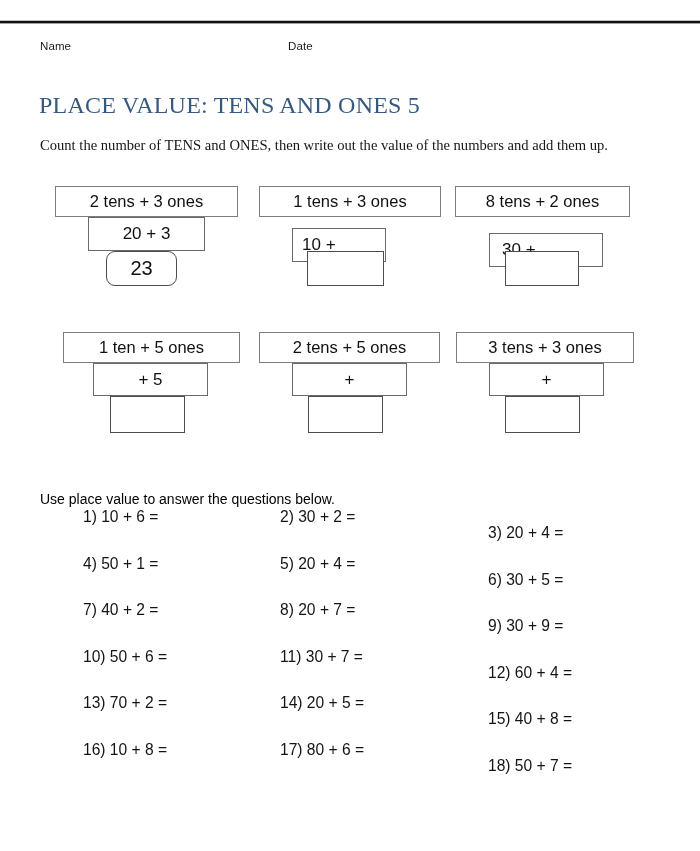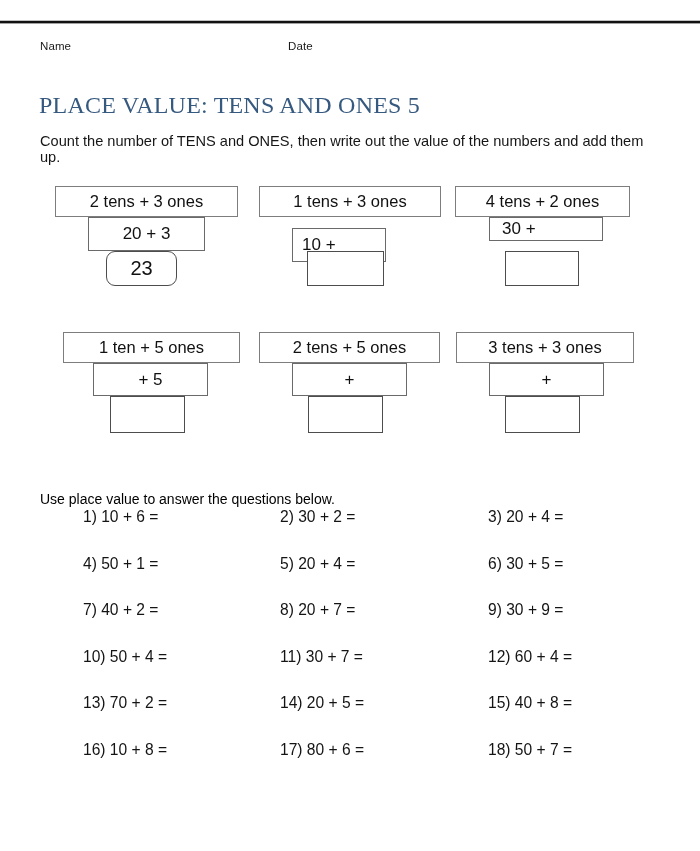--- a/index.html
+++ b/index.html
@@ -60,22 +60,23 @@
     white-space: nowrap;
   }
 
   
   .instructions {
     position: absolute;
     left: 40px;
     top: 118px;
     width: 625px;
     font-size: 14.6px;
-    line-height: 16px;
+    line-height: 24px;
     color: #161616;
+    font-family: Liberation Serif, serif;
   }
 
   .sub-instructions {
     position: absolute;
     left: 40px;
     top: 475px;
     width: 620px;
     font-size: 14px;
     line-height: 20px;
     color: #000000;
@@ -127,21 +128,21 @@
   }
   .q-cell {
     position: absolute;
     top: 0;
     font-size: 15.6px;
     color: #141414;
     white-space: nowrap;
   }
   .q-c0 { left: 83px; }
   .q-c1 { left: 280px; }
-  .q-c2 { left: 488px; }
+  .q-c2 { left: 488px; margin-top: 16px; }
 </style>
 </head>
 <body>
 
 <div class="top-rule"></div>
 
 <div class="meta-row">
   <span class="meta-label meta-name">Name</span>
   <span class="meta-label meta-date">Date</span>
 </div>
@@ -156,22 +157,22 @@
   <div class="pv-box bot" style="left:106px;top:251px;width:71px;height:35px;border-radius:9px;">23</div>
 </div>
 
 <div class="pv-group" style="left:0;top:0;">
   <div class="pv-box top" style="left:259px;top:186px;width:182px;height:31px;">1 tens + 3 ones</div>
   <div class="pv-box mid left" style="left:292px;top:228px;width:94px;height:34px;">10 +</div>
   <div class="pv-box bot" style="left:307px;top:251px;width:77px;height:35px;"></div>
 </div>
 
 <div class="pv-group" style="left:0;top:0;">
-  <div class="pv-box top" style="left:455px;top:186px;width:175px;height:31px;">4 tens + 2 ones</div>
-  <div class="pv-box mid left" style="left:489px;top:217px;width:114px;height:24px;padding-left:12px;">30 +</div>
+  <div class="pv-box top" style="left:455px;top:186px;width:175px;height:31px;">8 tens + 2 ones</div>
+  <div class="pv-box mid left" style="left:489px;top:233px;width:114px;height:34px;padding-left:12px;">30 +</div>
   <div class="pv-box bot" style="left:505px;top:251px;width:74px;height:35px;"></div>
 </div>
 
 <div class="pv-group" style="left:0;top:0;">
   <div class="pv-box top" style="left:63px;top:332px;width:177px;height:31px;">1 ten + 5 ones</div>
   <div class="pv-box mid center" style="left:93px;top:363px;width:115px;height:33px;">+ 5</div>
   <div class="pv-box bot" style="left:110px;top:396px;width:75px;height:37px;"></div>
 </div>
 
 <div class="pv-group" style="left:0;top:0;">
@@ -198,21 +199,21 @@
     <span class="q-cell q-c0">4) 50 + 1 =</span>
     <span class="q-cell q-c1">5) 20 + 4 =</span>
     <span class="q-cell q-c2">6) 30 + 5 =</span>
   </div>
   <div class="q-row">
     <span class="q-cell q-c0">7) 40 + 2 =</span>
     <span class="q-cell q-c1">8) 20 + 7 =</span>
     <span class="q-cell q-c2">9) 30 + 9 =</span>
   </div>
   <div class="q-row">
-    <span class="q-cell q-c0">10) 50 + 4 =</span>
+    <span class="q-cell q-c0">10) 50 + 6 =</span>
     <span class="q-cell q-c1">11) 30 + 7 =</span>
     <span class="q-cell q-c2">12) 60 + 4 =</span>
   </div>
   <div class="q-row">
     <span class="q-cell q-c0">13) 70 + 2 =</span>
     <span class="q-cell q-c1">14) 20 + 5 =</span>
     <span class="q-cell q-c2">15) 40 + 8 =</span>
   </div>
   <div class="q-row">
     <span class="q-cell q-c0">16) 10 + 8 =</span>

